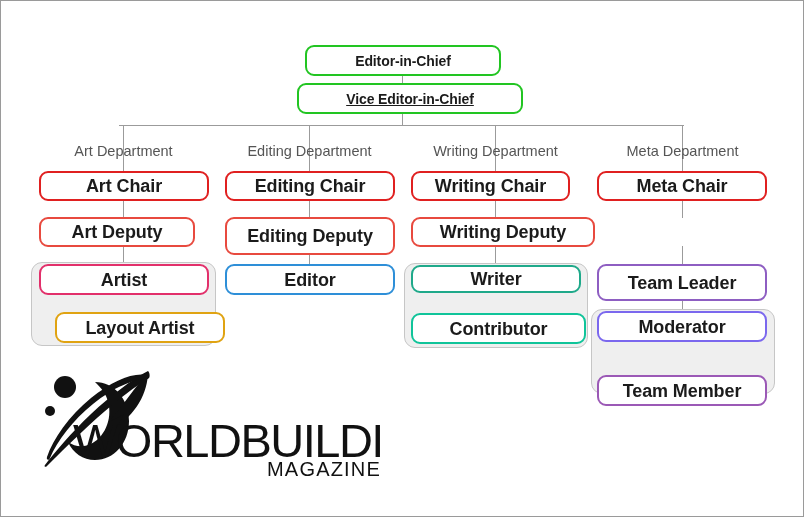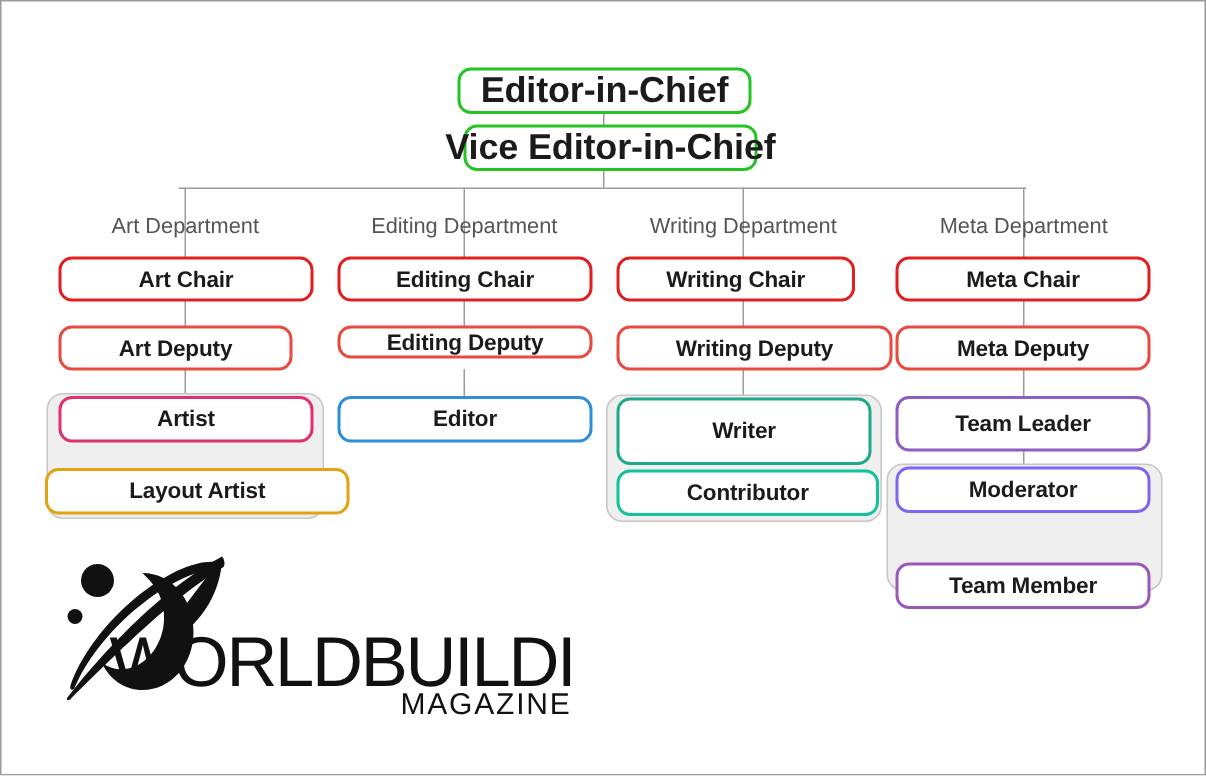--- a/index.html
+++ b/index.html
@@ -22,32 +22,32 @@
 
   
   .node {
     position: absolute;
     box-sizing: border-box;
     border-radius: 9px;
     background: #ffffff;
     border: 2px solid #888;
     color: #1b1b1b;
     font-weight: bold;
-    font-size: 15px;
+    font-size: 18px;
     letter-spacing: -0.1px;
     display: flex;
     align-items: center;
     justify-content: center;
     text-align: center;
     line-height: 1;
     z-index: 3;
     white-space: nowrap;
   }
   .node.top {
-    font-size: 24px;
+    font-size: 14px;
   }
 
   
   .dept-label {
     position: absolute;
     font-size: 14.5px;
     color: #555555;
     font-weight: normal;
     text-align: center;
     white-space: nowrap;
@@ -112,21 +112,21 @@
   <div class="vline" style="left:681px; top:245px; height:18px;"></div>
   <div class="vline" style="left:681px; top:293px; height:16px;"></div>
 
   <div class="group-box" style="left:30px; top:261px; width:185px; height:84px;"></div>
   <div class="group-box" style="left:403px; top:262px; width:184px; height:85px;"></div>
   <div class="group-box" style="left:590px; top:308px; width:184px; height:85px;"></div>
 
   <div class="node top" style="left:304px; top:44px; width:196px; height:31px; border-color:#22c522;">
     <span>Editor-in-Chief</span>
   </div>
-  <div class="node top" style="left:308px; top:82px; width:196px; height:31px; border-color:#22c522;">
+  <div class="node top" style="left:296px; top:82px; width:226px; height:31px; border-color:#22c522;text-decoration:underline;">
     <span>Vice Editor-in-Chief</span>
   </div>
 
   <div class="dept-label" style="left:32px; top:142px; width:181px;">
     <span>Art Department</span>
   </div>
   <div class="dept-label" style="left:218px; top:142px; width:181px;">
     <span>Editing Department</span>
   </div>
   <div class="dept-label" style="left:404px; top:142px; width:181px;">
@@ -138,52 +138,49 @@
 
   <div class="node" style="left:38px; top:170px; width:170px; height:30px; border-color:#e02020;">
     <span>Art Chair</span>
   </div>
   <div class="node" style="left:38px; top:216px; width:156px; height:30px; border-color:#e84a3f;text-align:right;">
     <span>Art Deputy</span>
   </div>
   <div class="node" style="left:38px; top:263px; width:170px; height:31px; border-color:#e2306b;">
     <span>Artist</span>
   </div>
-  <div class="node" style="left:29px; top:311px; width:203px; height:31px; border-color:#e0a312;">
+  <div class="node" style="left:54px; top:311px; width:170px; height:31px; border-color:#e0a312;">
     <span>Layout Artist</span>
   </div>
 
   <div class="node" style="left:224px; top:170px; width:170px; height:30px; border-color:#e02020;">
     <span>Editing Chair</span>
   </div>
-  <div class="node" style="left:224px; top:216px; width:170px; height:22px; border-color:#e84a3f;">
+  <div class="node" style="left:224px; top:216px; width:170px; height:38px; border-color:#e84a3f;">
     <span>Editing Deputy</span>
   </div>
   <div class="node" style="left:224px; top:263px; width:170px; height:31px; border-color:#2e8fd8;">
     <span>Editor</span>
   </div>
 
   <div class="node" style="left:410px; top:170px; width:159px; height:30px; border-color:#e02020;">
     <span>Writing Chair</span>
   </div>
   <div class="node" style="left:410px; top:216px; width:184px; height:30px; border-color:#e84a3f;">
     <span>Writing Deputy</span>
   </div>
-  <div class="node" style="left:410px; top:264px; width:170px; height:45px; border-color:#1fa98a;">
+  <div class="node" style="left:410px; top:264px; width:170px; height:28px; border-color:#1fa98a;">
     <span>Writer</span>
   </div>
   <div class="node" style="left:410px; top:312px; width:175px; height:31px; border-color:#10c49a;">
     <span>Contributor</span>
   </div>
 
   <div class="node" style="left:596px; top:170px; width:170px; height:30px; border-color:#e02020;">
     <span>Meta Chair</span>
-  </div>
-  <div class="node" style="left:596px; top:216px; width:170px; height:30px; border-color:#e84a3f;">
-    <span>Meta Deputy</span>
   </div>
   <div class="node" style="left:596px; top:263px; width:170px; height:37px; border-color:#8e5ec2;">
     <span>Team Leader</span>
   </div>
   <div class="node" style="left:596px; top:310px; width:170px; height:31px; border-color:#7b68ee;">
     <span>Moderator</span>
   </div>
   <div class="node" style="left:596px; top:374px; width:170px; height:31px; border-color:#9b59b6;">
     <span>Team Member</span>
   </div>

